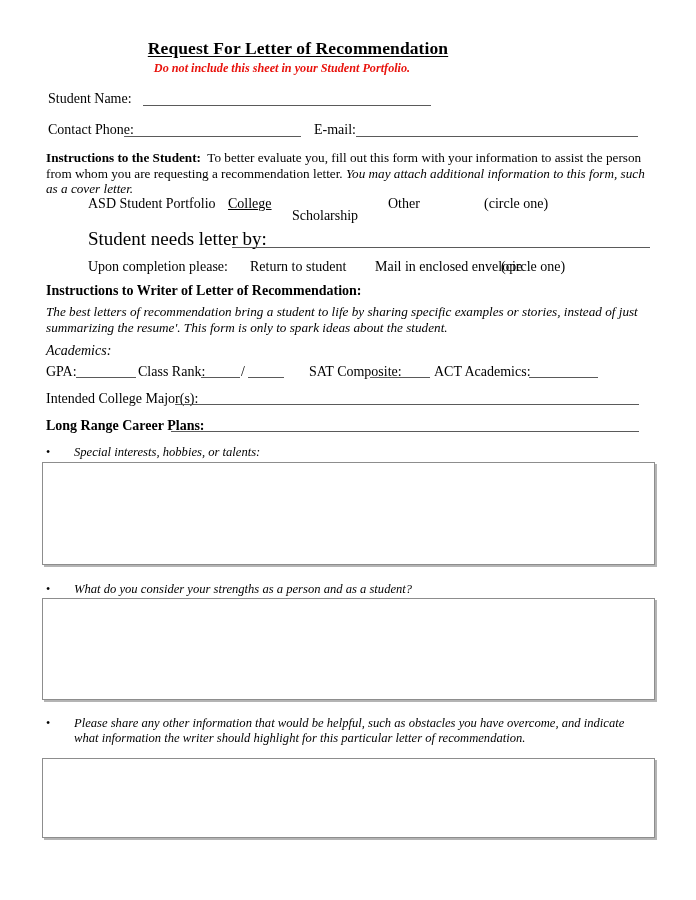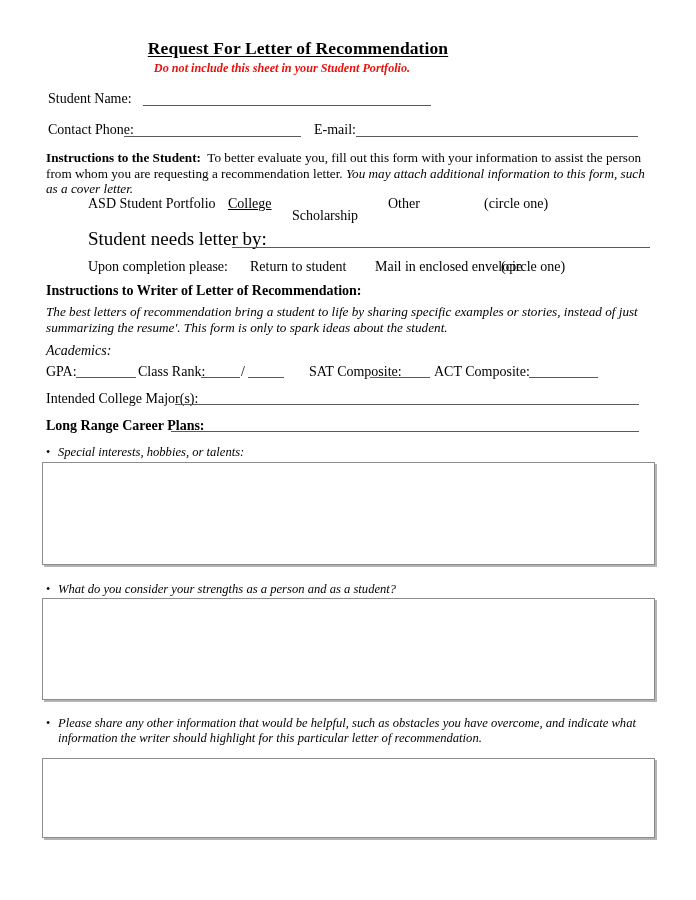--- a/index.html
+++ b/index.html
@@ -79,21 +79,21 @@
   }
   .bullet-row .dot {
     position: absolute;
     left: 0;
     top: 0;
     font-style: normal;
     font-size: 12px;
   }
   .bullet-row .txt {
     display: block;
-    margin-left: 12px;
+    margin-left: 28px;
   }
 
   
   .answer-box {
     background: #ffffff;
     border: 1px solid #8d8d8d;
     box-shadow: 2px 2px 0 0 #b4b4b4;
     box-sizing: border-box;
   }
 </style>
@@ -151,21 +151,21 @@
   <div class="abs rule" style="top:377px; left:201px; width:39px;"></div>
   <div class="abs t" style="top:364px; left:204px; width:33px;"></div>
   <div class="abs t" style="top:364px; left:241px;">/</div>
   <div class="abs rule" style="top:377px; left:248px; width:36px;"></div>
   <div class="abs t" style="top:364px; left:251px; width:30px;"></div>
 
   <div class="abs t" style="top:364px; left:286px;margin-left:23px;">SAT Composite:</div>
   <div class="abs rule" style="top:377px; left:370px; width:60px;"></div>
   <div class="abs t" style="top:364px; left:374px; width:52px;"></div>
 
-  <div class="abs t" style="top:364px; left:434px;">ACT Composite:</div>
+  <div class="abs t" style="top:364px; left:434px;">ACT Academics:</div>
   <div class="abs rule" style="top:377px; left:529px; width:69px;"></div>
   <div class="abs t" style="top:364px; left:533px; width:61px;"></div>
 
   <div class="abs t" style="top:391px; left:46px;">Intended College Major(s):</div>
   <div class="abs rule" style="top:404px; left:175px; width:464px;"></div>
   <div class="abs t" style="top:391px; left:180px; width:455px;"></div>
 
   <div class="abs t" style="top:418px; left:46px;font-weight:bold;">Long Range Career Plans:</div>
   <div class="abs rule" style="top:431px; left:171px; width:468px;"></div>
   <div class="abs t" style="top:418px; left:176px; width:459px;"></div>

